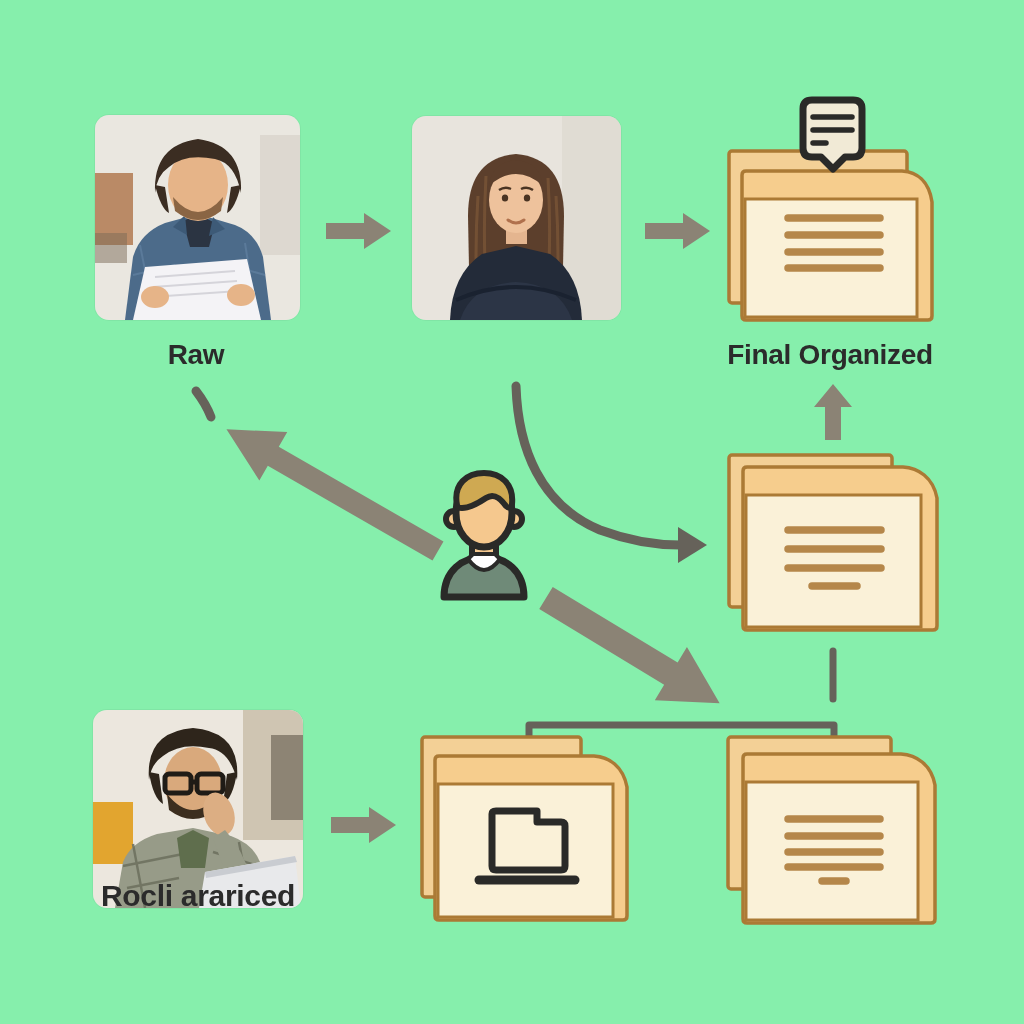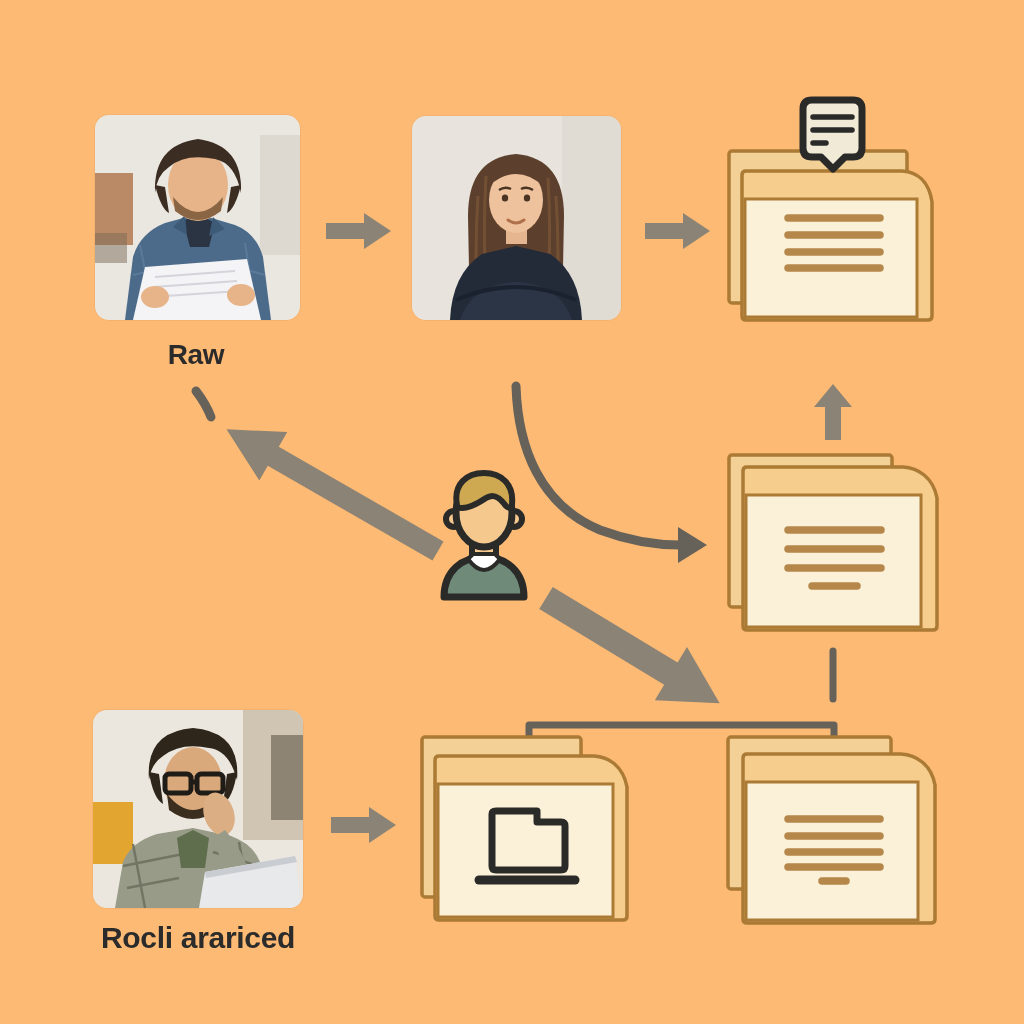--- a/index.html
+++ b/index.html
@@ -1,16 +1,16 @@
 <!DOCTYPE html>
 <html><head>
 <meta charset="utf-8">
 <style>
   html,body{margin:0;padding:0;background:#ded6c4;}
-  .canvas{position:relative;width:1024px;height:1024px;background:#fdba74;overflow:hidden;
+  .canvas{position:relative;width:1024px;height:1024px;background:#86efac;overflow:hidden;
           font-family:"Liberation Sans",sans-serif;}
   .layer{position:absolute;left:0;top:0;}
   .label{position:absolute;font-weight:700;font-size:28px;color:#2b2b2b;text-align:center;
          letter-spacing:-0.3px;line-height:1.1;}
   .photo{position:absolute;border-radius:14px;overflow:hidden;box-shadow:0 0 0 1px rgba(0,0,0,0.04);}
   .photo svg{display:block;}
 </style>
 </head>
 <body>
 
@@ -198,15 +198,16 @@
         <path d="M98,72 L104,72"></path>
       </g>
       <ellipse cx="126" cy="104" rx="15" ry="22" fill="#dcae83" transform="rotate(-18 126 104)"></ellipse>
       <path d="M132,120 Q150,140 158,168 L138,176 Q126,146 120,128 Z" fill="#979b88"></path>
       <polygon points="112,162 202,146 208,198 106,198" fill="#e8e9eb"></polygon>
       <polygon points="112,162 202,146 204,152 113,168" fill="#c9ccd1"></polygon>
     </svg>
   </div>
 
   <div class="label" style="left:96px;top:340px;width:200px;">Raw</div>
-  <div class="label" style="left:87px;top:921px;width:222px;font-size:30px;">Rocli arariced</div>
+  <div class="label" style="left:715px;top:340px;width:230px;">Final Organized</div>
+  <div class="label" style="left:87px;top:879px;width:222px;font-size:30px;">Rocli arariced</div>
 
 </div>
 
 </body></html>

